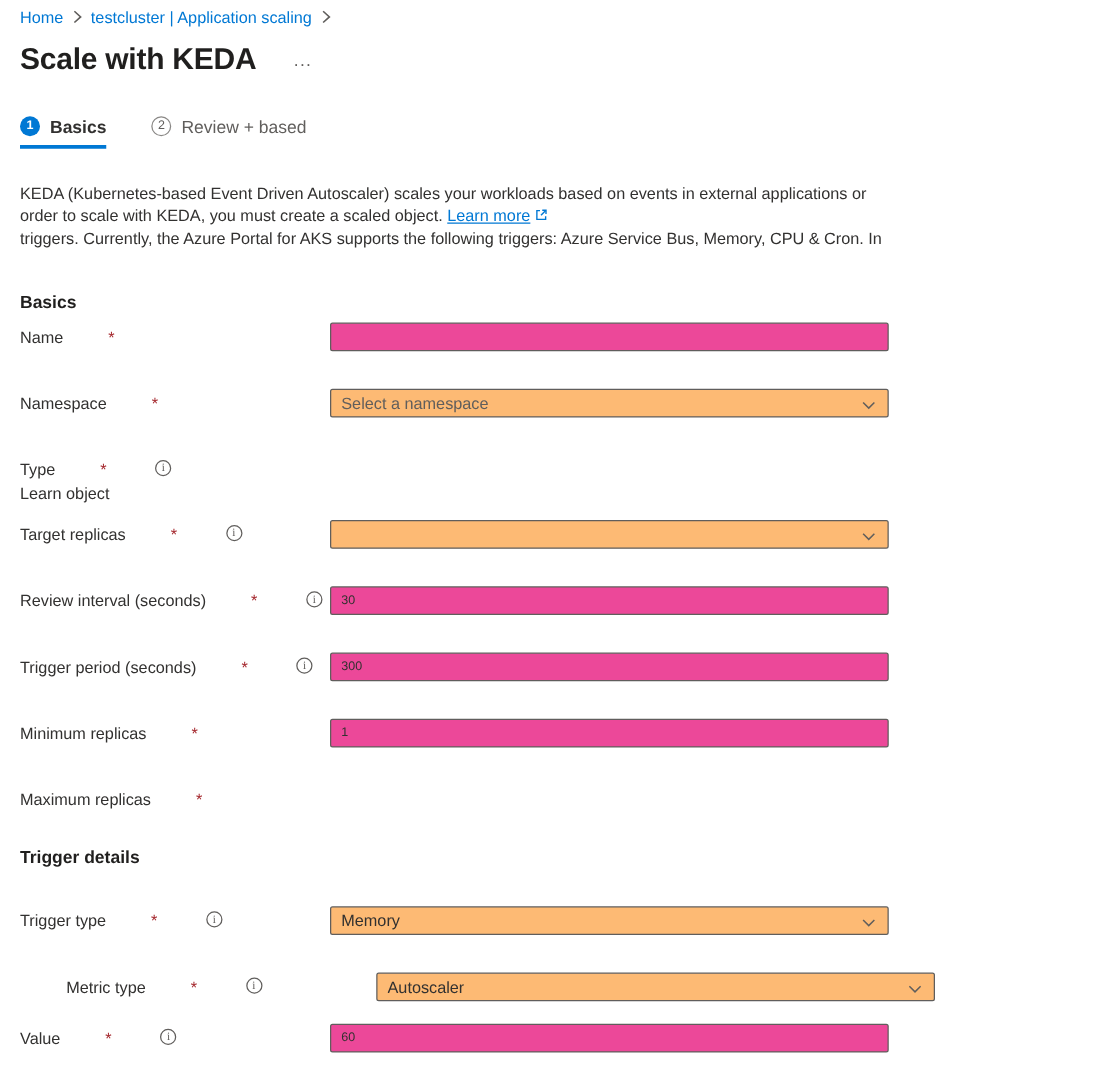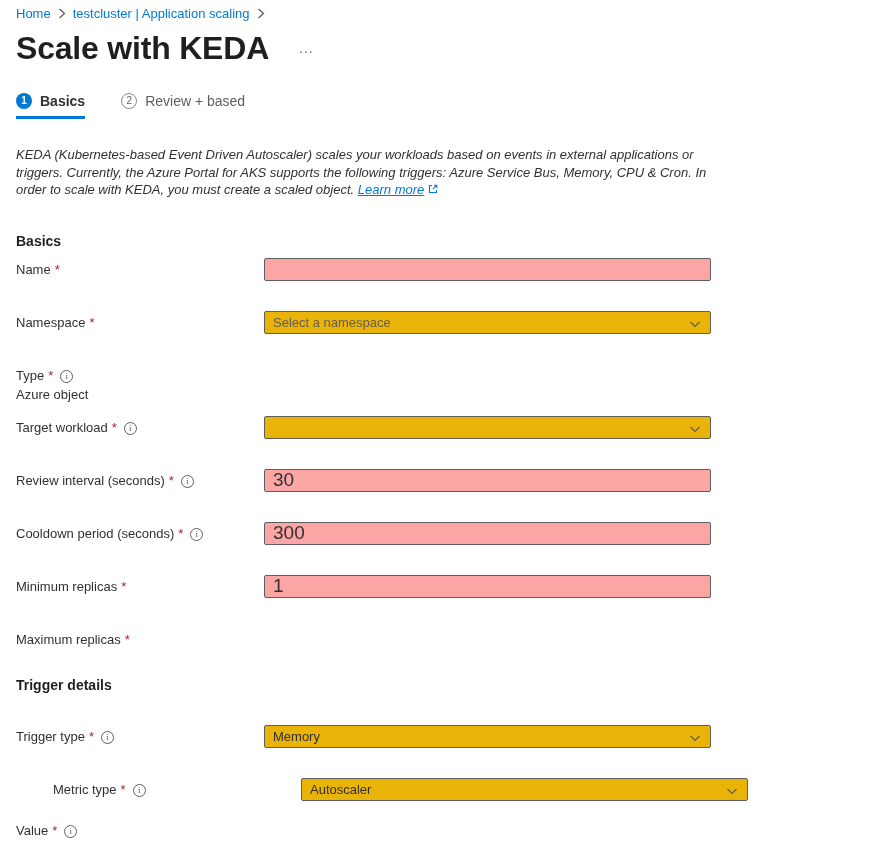--- a/index.html
+++ b/index.html
@@ -12,67 +12,67 @@
   }
   .page { padding:5px 16px 0 16px; }
 
   
   .breadcrumb { display:flex; align-items:center; gap:7px; font-size:13px; height:16px; }
   .crumb { color:#0078d4; cursor:pointer; text-decoration:none; }
   .crumb-chevron { display:flex; align-items:center; color:#605e5c; }
 
   
   .title-row { display:flex; align-items:center; margin-top:11px; height:32px; }
-  .page-title { font-size:32px; font-weight:600; color:#201f1e; letter-spacing:-0.2px; }
+  .page-title { font-size:24px; font-weight:600; color:#201f1e; letter-spacing:-0.2px; }
   .more-btn { margin-left:30px; color:#605e5c; font-size:14px; letter-spacing:1px; cursor:pointer; line-height:10px; }
 
   
   .tabs { display:flex; gap:36px; margin-top:29px; }
   .tab { display:flex; align-items:center; gap:8px; padding-bottom:7px; border-bottom:3px solid transparent; font-size:14px; cursor:pointer; }
   .tab .num {
     width:16px; height:16px; border-radius:50%;
     display:flex; align-items:center; justify-content:center;
     font-size:10px; line-height:1;
   }
   .tab.active { border-bottom-color:#0078d4; }
   .tab.active .num { background:#0078d4; color:#ffffff; font-weight:600; }
   .tab.active .tab-label { color:#323130; font-weight:700; }
   .tab.inactive .num { border:1px solid #8a8886; color:#605e5c; background:#fff; }
   .tab.inactive .tab-label { color:#605e5c; }
 
   
-  .description { margin-top:27px; font-size:13px; line-height:17.6px; color:#323130;font-style:italic; }
+  .description { margin-top:27px; font-size:13px; line-height:17.6px; color:#323130; }
   .desc-line { white-space:nowrap; }
   .learn-link { color:#0078d4; text-decoration:underline; cursor:pointer; }
   .ext-icon { display:inline-block; vertical-align:-1px; margin-left:3px; }
 
   
   .section-heading { font-size:14px; font-weight:700; color:#201f1e; margin-top:33px; margin-bottom:9px; }
   .section-heading.trigger { margin-top:4px; margin-bottom:32px; }
   .form-row { display:flex; align-items:flex-start; margin-bottom:30px; }
   .form-row.tight { margin-bottom:14px;flex-direction:column; }
   .form-row.short { margin-bottom:18px;margin-left:37px; }
-  .label-col { width:248px; display:flex; align-items:flex-end; padding-top:4px; font-size:13px; color:#323130; flex-shrink:0; }
+  .label-col { width:248px; display:flex; align-items:flex-start; padding-top:4px; font-size:13px; color:#323130; flex-shrink:0;gap:32px; }
   .req { color:#a4262c; margin-left:4px; }
   .info-icon {
     width:13px; height:13px; border:1px solid #605e5c; border-radius:50%;
     display:inline-flex; align-items:center; justify-content:center;
     font-size:9px; color:#605e5c; margin-left:7px; cursor:default;
     font-family:"Liberation Serif", serif; flex-shrink:0;
   }
   .control-col { width:447px; }
   .text-input {
     width:100%; height:23px; border:1px solid #605e5c; border-radius:2px;
-    padding:0 8px; font-family:"Liberation Sans", sans-serif; font-size:19px;
-    color:#323130; background:#fca5a5; outline:none;
+    padding:0 8px; font-family:"Liberation Sans", sans-serif; font-size:10px;
+    color:#323130; background:#ec4899; outline:none;
   }
   .dropdown {
     position:relative; width:100%; height:23px; border:1px solid #605e5c; border-radius:2px;
     display:flex; align-items:center; padding:0 28px 0 8px; font-size:13px;
-    background:#eab308; cursor:pointer;
+    background:#fdba74; cursor:pointer;
   }
   .dropdown .chev { position:absolute; right:9px; top:6px; display:flex; }
   .dd-value { overflow:hidden; white-space:nowrap; }
   .dd-placeholder { color:#605e5c; }
   .static-value { padding-top:4px; font-size:13px; color:#323130; }
 </style>
 </head>
 <body>
 
 <div class="page">
@@ -103,29 +103,29 @@
       <span class="tab-label">Basics</span>
     </div>
     <div class="tab inactive">
       <span class="num">2</span>
       <span class="tab-label">Review + based</span>
     </div>
   </div>
 
   <div class="description">
     <div class="desc-line">KEDA (Kubernetes-based Event Driven Autoscaler) scales your workloads based on events in external applications or</div>
-    <div class="desc-line">triggers. Currently, the Azure Portal for AKS supports the following triggers: Azure Service Bus, Memory, CPU &amp; Cron. In</div>
     <div class="desc-line">
       <span>order to scale with KEDA, you must create a scaled object.</span>
       <span class="learn-link">Learn more</span><span class="ext-icon"><svg width="12" height="12" viewBox="0 0 12 12">
             <path d="M5 2.5 H2.5 V9.5 H9.5 V7" fill="none" stroke="#0078d4" stroke-width="1.1"></path>
             <path d="M6.8 2.2 H9.8 V5.2" fill="none" stroke="#0078d4" stroke-width="1.1"></path>
             <path d="M9.6 2.4 L5.8 6.2" fill="none" stroke="#0078d4" stroke-width="1.1"></path>
           </svg></span>
     </div>
+    <div class="desc-line">triggers. Currently, the Azure Portal for AKS supports the following triggers: Azure Service Bus, Memory, CPU &amp; Cron. In</div>
   </div>
 
   <div class="section-heading">Basics</div>
 
   <div class="form-row">
     <div class="label-col">
       <span>Name</span>
       <span class="req">*</span>
     </div>
     <div class="control-col">
@@ -150,27 +150,27 @@
     </div>
   </div>
 
   <div class="form-row tight">
     <div class="label-col">
       <span>Type</span>
       <span class="req">*</span>
       <span class="info-icon">i</span>
     </div>
     <div class="control-col">
-      <div class="static-value">Azure object</div>
-    </div>
-  </div>
-
-  <div class="form-row">
-    <div class="label-col">
-      <span>Target workload</span>
+      <div class="static-value">Learn object</div>
+    </div>
+  </div>
+
+  <div class="form-row">
+    <div class="label-col">
+      <span>Target replicas</span>
       <span class="req">*</span>
       <span class="info-icon">i</span>
     </div>
     <div class="control-col">
       <div class="dropdown">
         <span class="dd-value"></span>
         <span class="chev">
           <svg width="12" height="12" viewBox="0 0 12 12">
               <polyline points="1.5,4 6,8.5 10.5,4" fill="none" stroke="#605e5c" stroke-width="1.2"></polyline>
             </svg>
@@ -185,21 +185,21 @@
       <span class="req">*</span>
       <span class="info-icon">i</span>
     </div>
     <div class="control-col">
       <input class="text-input" type="text" value="30" style="">
     </div>
   </div>
 
   <div class="form-row">
     <div class="label-col">
-      <span>Cooldown period (seconds)</span>
+      <span>Trigger period (seconds)</span>
       <span class="req">*</span>
       <span class="info-icon">i</span>
     </div>
     <div class="control-col">
       <input class="text-input" type="text" value="300" style="">
     </div>
   </div>
 
   <div class="form-row">
     <div class="label-col">
@@ -255,15 +255,18 @@
       </div>
     </div>
   </div>
 
   <div class="form-row">
     <div class="label-col">
       <span>Value</span>
       <span class="req">*</span>
       <span class="info-icon">i</span>
     </div>
+    <div class="control-col">
+      <input class="text-input" type="text" value="60" style="">
+    </div>
   </div>
 
 </div>
 
 </body></html>

